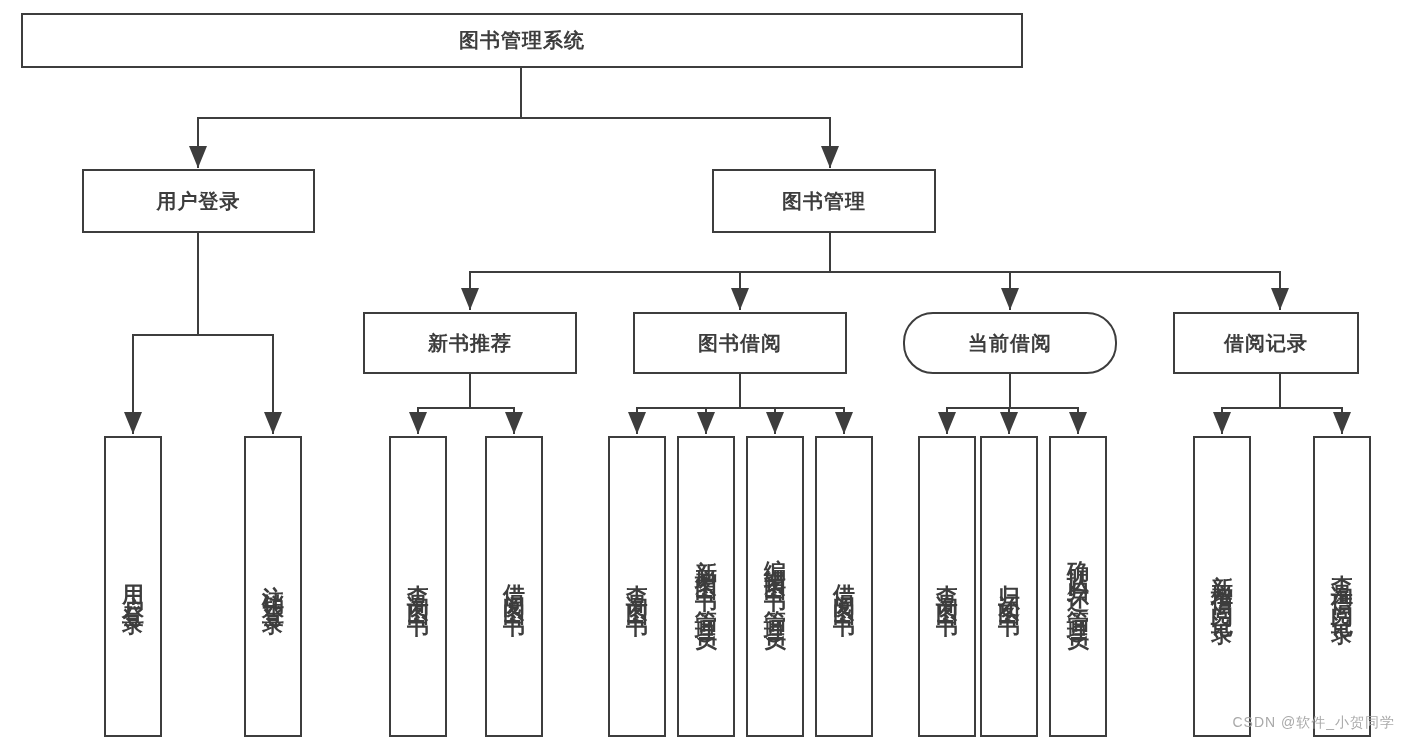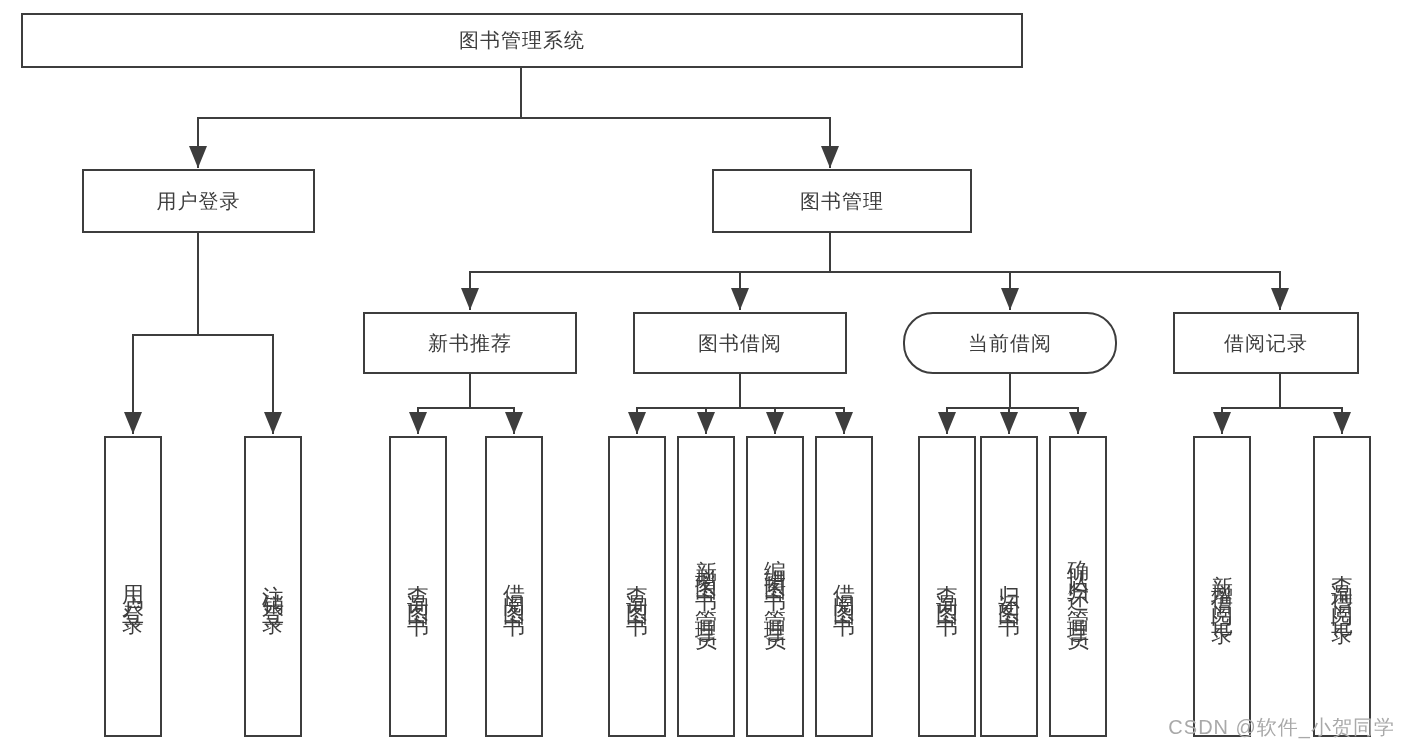--- a/index.html
+++ b/index.html
@@ -24,39 +24,40 @@
   }
   .box {
     position: absolute;
     box-sizing: border-box;
     border: 2px solid #3d3d3d;
     background: #ffffff;
     display: flex;
     align-items: center;
     justify-content: center;
     color: #3d3d3d;
+    font-weight: bold;
   }
   .hbox span {
     font-size: 20px;
     letter-spacing: 1px;
     white-space: nowrap;
   }
   .leaf span {
     writing-mode: vertical-rl;
     text-orientation: mixed;
     font-size: 22px;
     letter-spacing: 10px;
     line-height: 1;
     white-space: nowrap;
   }
   .watermark {
     position: absolute;
     top: 714px;
     right: 10px;
-    font-size: 20px;
+    font-size: 14px;
     color: #a9a9a9;
     letter-spacing: 1px;
     white-space: nowrap;
     z-index: 5;
   }
 </style>
 </head>
 <body>
 
 <div class="canvas">
@@ -111,21 +112,21 @@
     </g>
   </svg>
 
   <div class="box hbox" style="left:21px; top:13px; width:1002px; height:55px;">
     <span>图书管理系统</span>
   </div>
 
   <div class="box hbox" style="left:82px; top:169px; width:233px; height:64px;">
     <span>用户登录</span>
   </div>
-  <div class="box hbox" style="left:712px; top:169px; width:260px; height:64px;">
+  <div class="box hbox" style="left:712px; top:169px; width:224px; height:64px;">
     <span>图书管理</span>
   </div>
 
   <div class="box hbox" style="left:633px; top:312px; width:214px; height:62px;">
     <span>图书借阅</span>
   </div>
   <div class="box hbox" style="left:363px; top:312px; width:214px; height:62px;">
     <span>新书推荐</span>
   </div>
   <div class="box hbox" style="left:903px; top:312px; width:214px; height:62px;border-radius:30px;">

